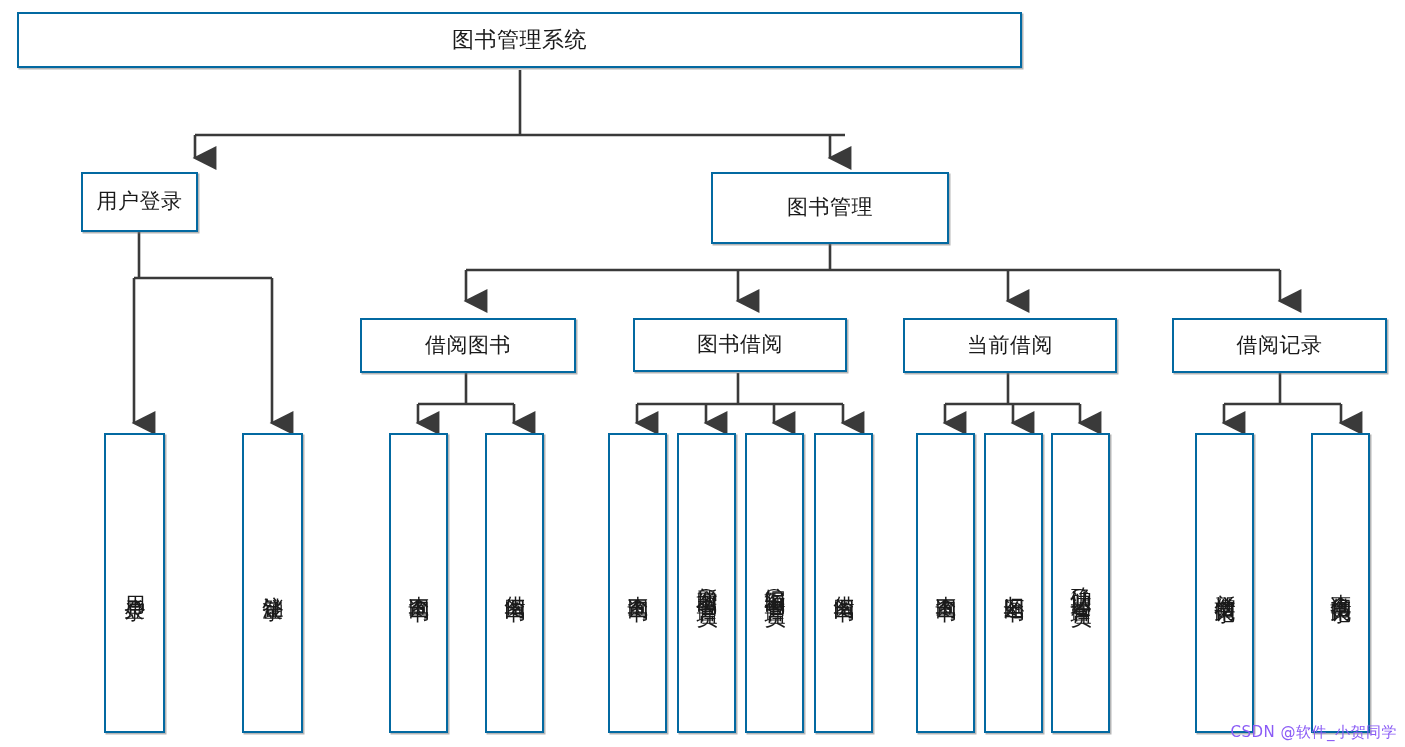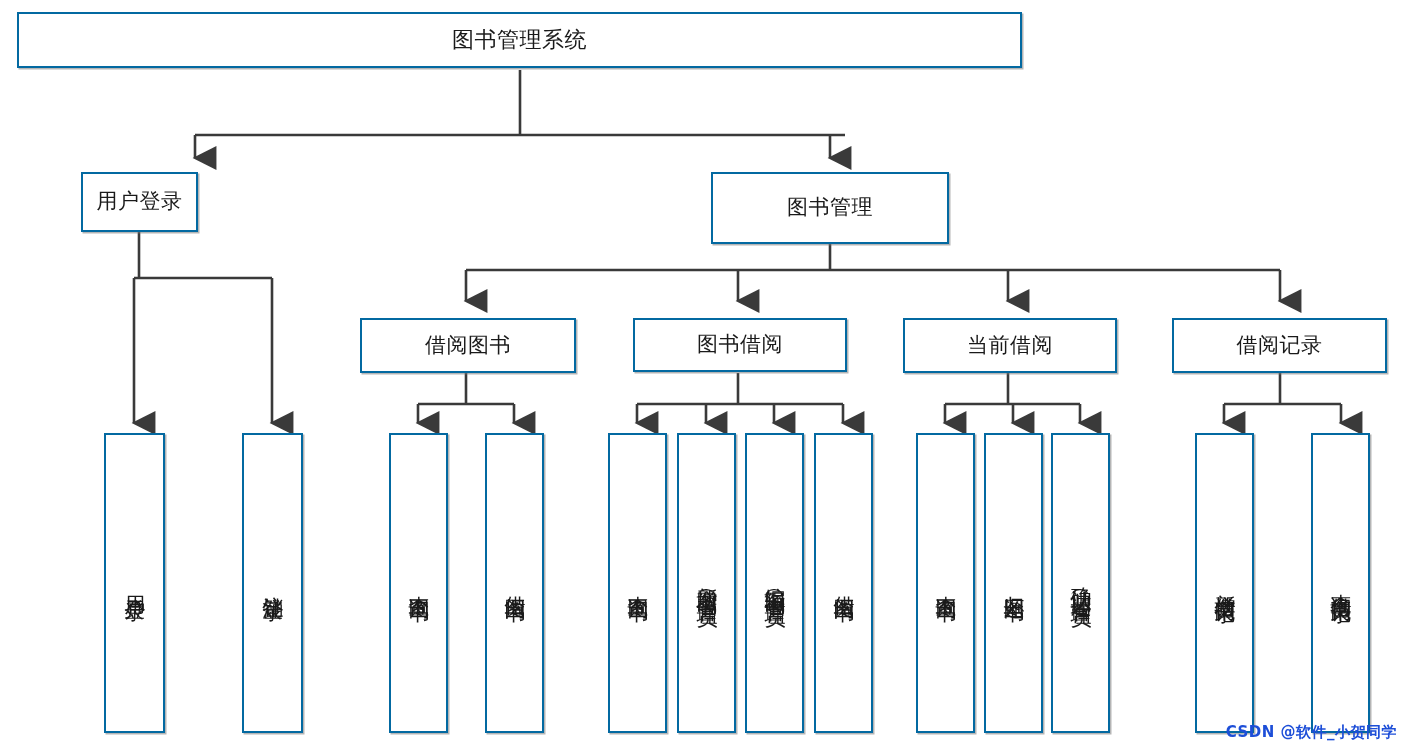--- a/index.html
+++ b/index.html
@@ -65,25 +65,24 @@
     max-height: 100%;
   }
   .node.vert.tall .label {
     letter-spacing: 3px;
   }
   .watermark {
     position: absolute;
     right: 8px;
     bottom: 5px;
     font-size: 15px;
-    color: #1d4ed8;
+    color: #8b5cf6;
     letter-spacing: 0.5px;
     white-space: nowrap;
     user-select: none;
-    font-weight: bold;
   }
 </style>
 </head>
 <body>
 
 <div id="canvas">
 
   <svg class="wires" viewBox="0 0 1405 747" xmlns="http://www.w3.org/2000/svg">
     <defs>
       <marker id="arrow" viewBox="0 0 12 12" refX="6" refY="10" markerWidth="11" markerHeight="11" orient="auto-start-reverse">

